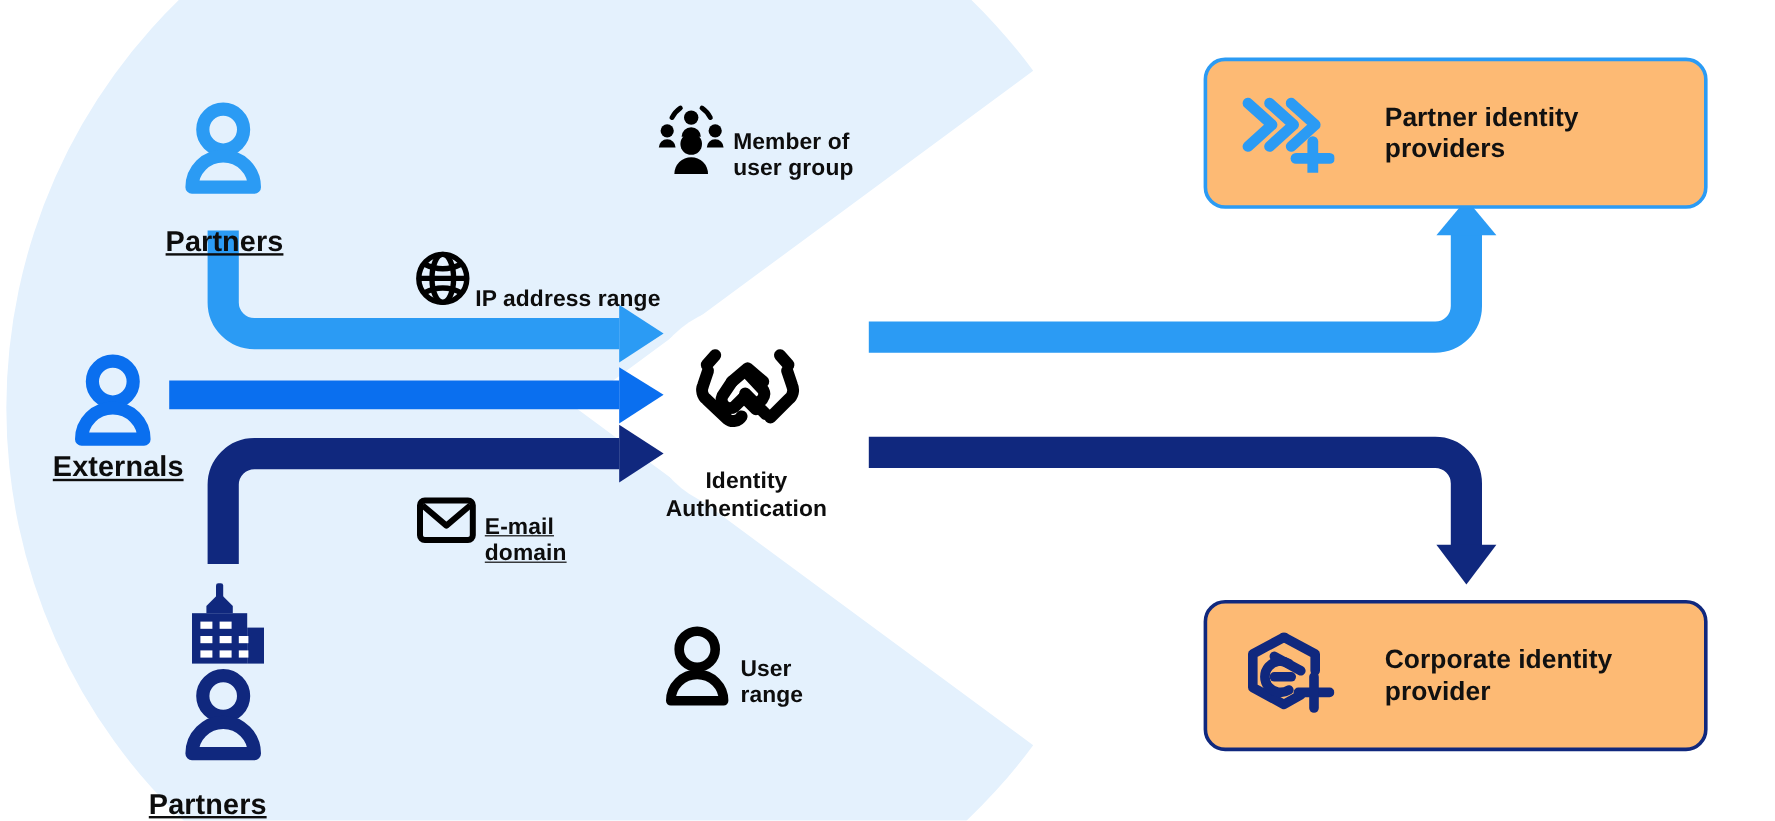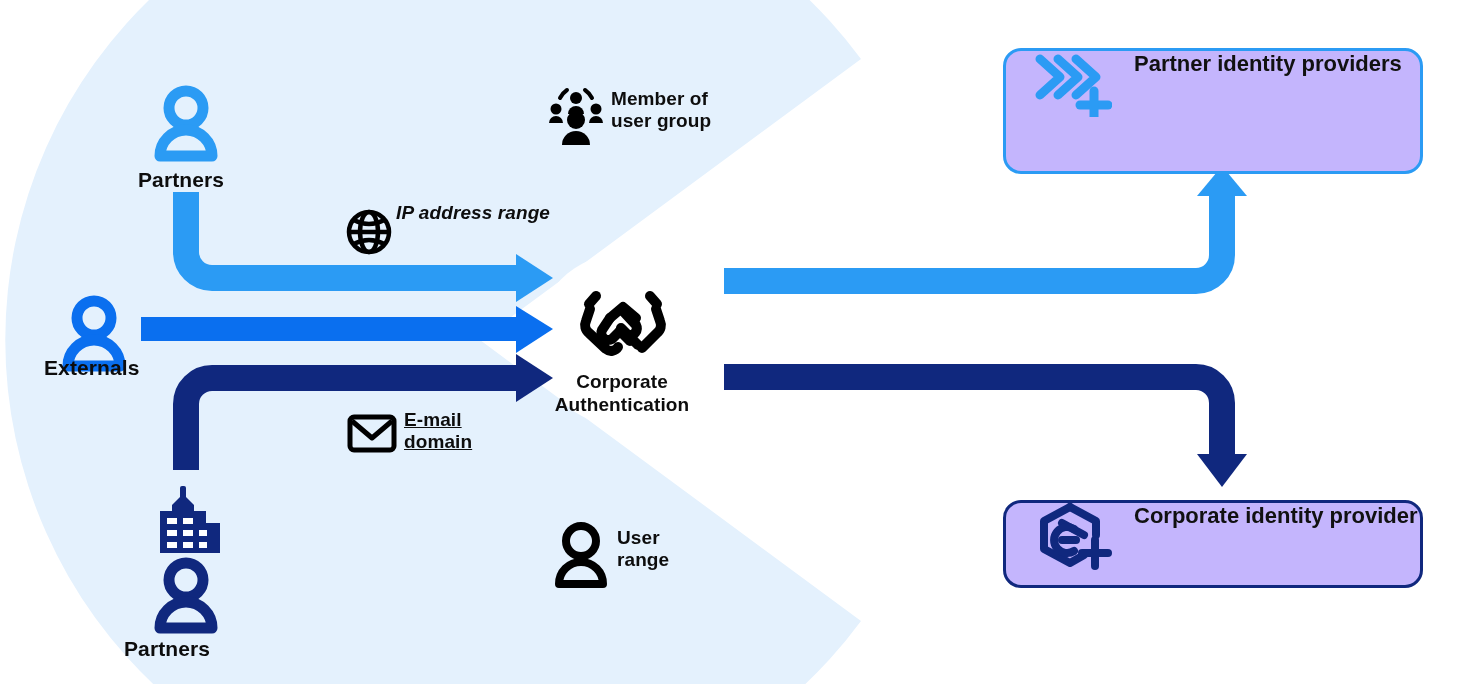--- a/index.html
+++ b/index.html
@@ -21,46 +21,49 @@
     display:block;
   }
   
   .lbl{
     position:absolute;
     font-weight:bold;
     color:#0d0d0d;
     letter-spacing:.1px;
     white-space:pre-line;
     line-height:1.18;
-  }
-  .lbl-actor{ font-size:21px; }
+    margin-top:20px;
+  }
+  .lbl-actor{ font-size:24px;text-decoration:underline; }
   .lbl-attr { font-size:19px; }
   .lbl-center{
     font-size:19px;
     text-align:center;
     line-height:1.22;
   }
   .lbl-box{
     font-size:22px;
     font-weight:bold;
     color:#111111;
   }
   .box{
     position:absolute;
-    background:#c4b5fd;
+    background:#fdba74;
     border-radius:18px;
     box-sizing:border-box;
     display:flex;
+    align-items:center;
+    gap:20px;
   }
   #box-partner{
     left:1003px;top:48px;width:420px;height:126px;
     border:3px solid #2B9BF4;
   }
   #box-corporate{
-    left:1003px;top:500px;width:420px;height:88px;
+    left:1003px;top:500px;width:420px;height:126px;
     border:3px solid #10287E;
   }
   .box-icon{margin-left:28px;flex:0 0 auto;display:block;}
   .box-label{margin-left:22px;}
 </style>
 </head>
 <body>
 
 <div id="stage">
 
@@ -208,29 +211,29 @@
 
   <div class="lbl lbl-actor" style="left:138px;top:168px;">Partners</div>
 
   <div class="lbl lbl-actor" style="left:44px;top:356px;">Externals</div>
 
   <div class="lbl lbl-actor" style="left:124px;top:637px;">Partners</div>
 
   <div class="lbl lbl-attr" style="left:611px;top:88px;">Member of
 user group</div>
 
-  <div class="lbl lbl-attr" style="left:396px;top:202px;font-style:italic;">IP address range</div>
+  <div class="lbl lbl-attr" style="left:396px;top:219px;">IP address range</div>
 
   <div class="lbl lbl-attr" style="left:404px;top:409px;text-decoration:underline;">E-mail
 domain</div>
 
   <div class="lbl lbl-attr" style="left:617px;top:527px;">User
 range</div>
 
-  <div class="lbl lbl-center" style="left:528px;top:370px;width:188px;">Corporate
+  <div class="lbl lbl-center" style="left:528px;top:370px;width:188px;">Identity
 Authentication</div>
 
   <div class="box" id="box-partner">
 
     <svg class="box-icon" width="78" height="66" viewBox="0 0 78 66">
       <g stroke="#2B9BF4" stroke-width="9" fill="none" stroke-linecap="round" stroke-linejoin="round">
         <polyline points="6,8 26,26 6,44"></polyline>
         <polyline points="24,8 44,26 24,44"></polyline>
         <polyline points="42,8 62,26 42,44"></polyline>
         <line x1="46" y1="54" x2="74" y2="54"></line>

